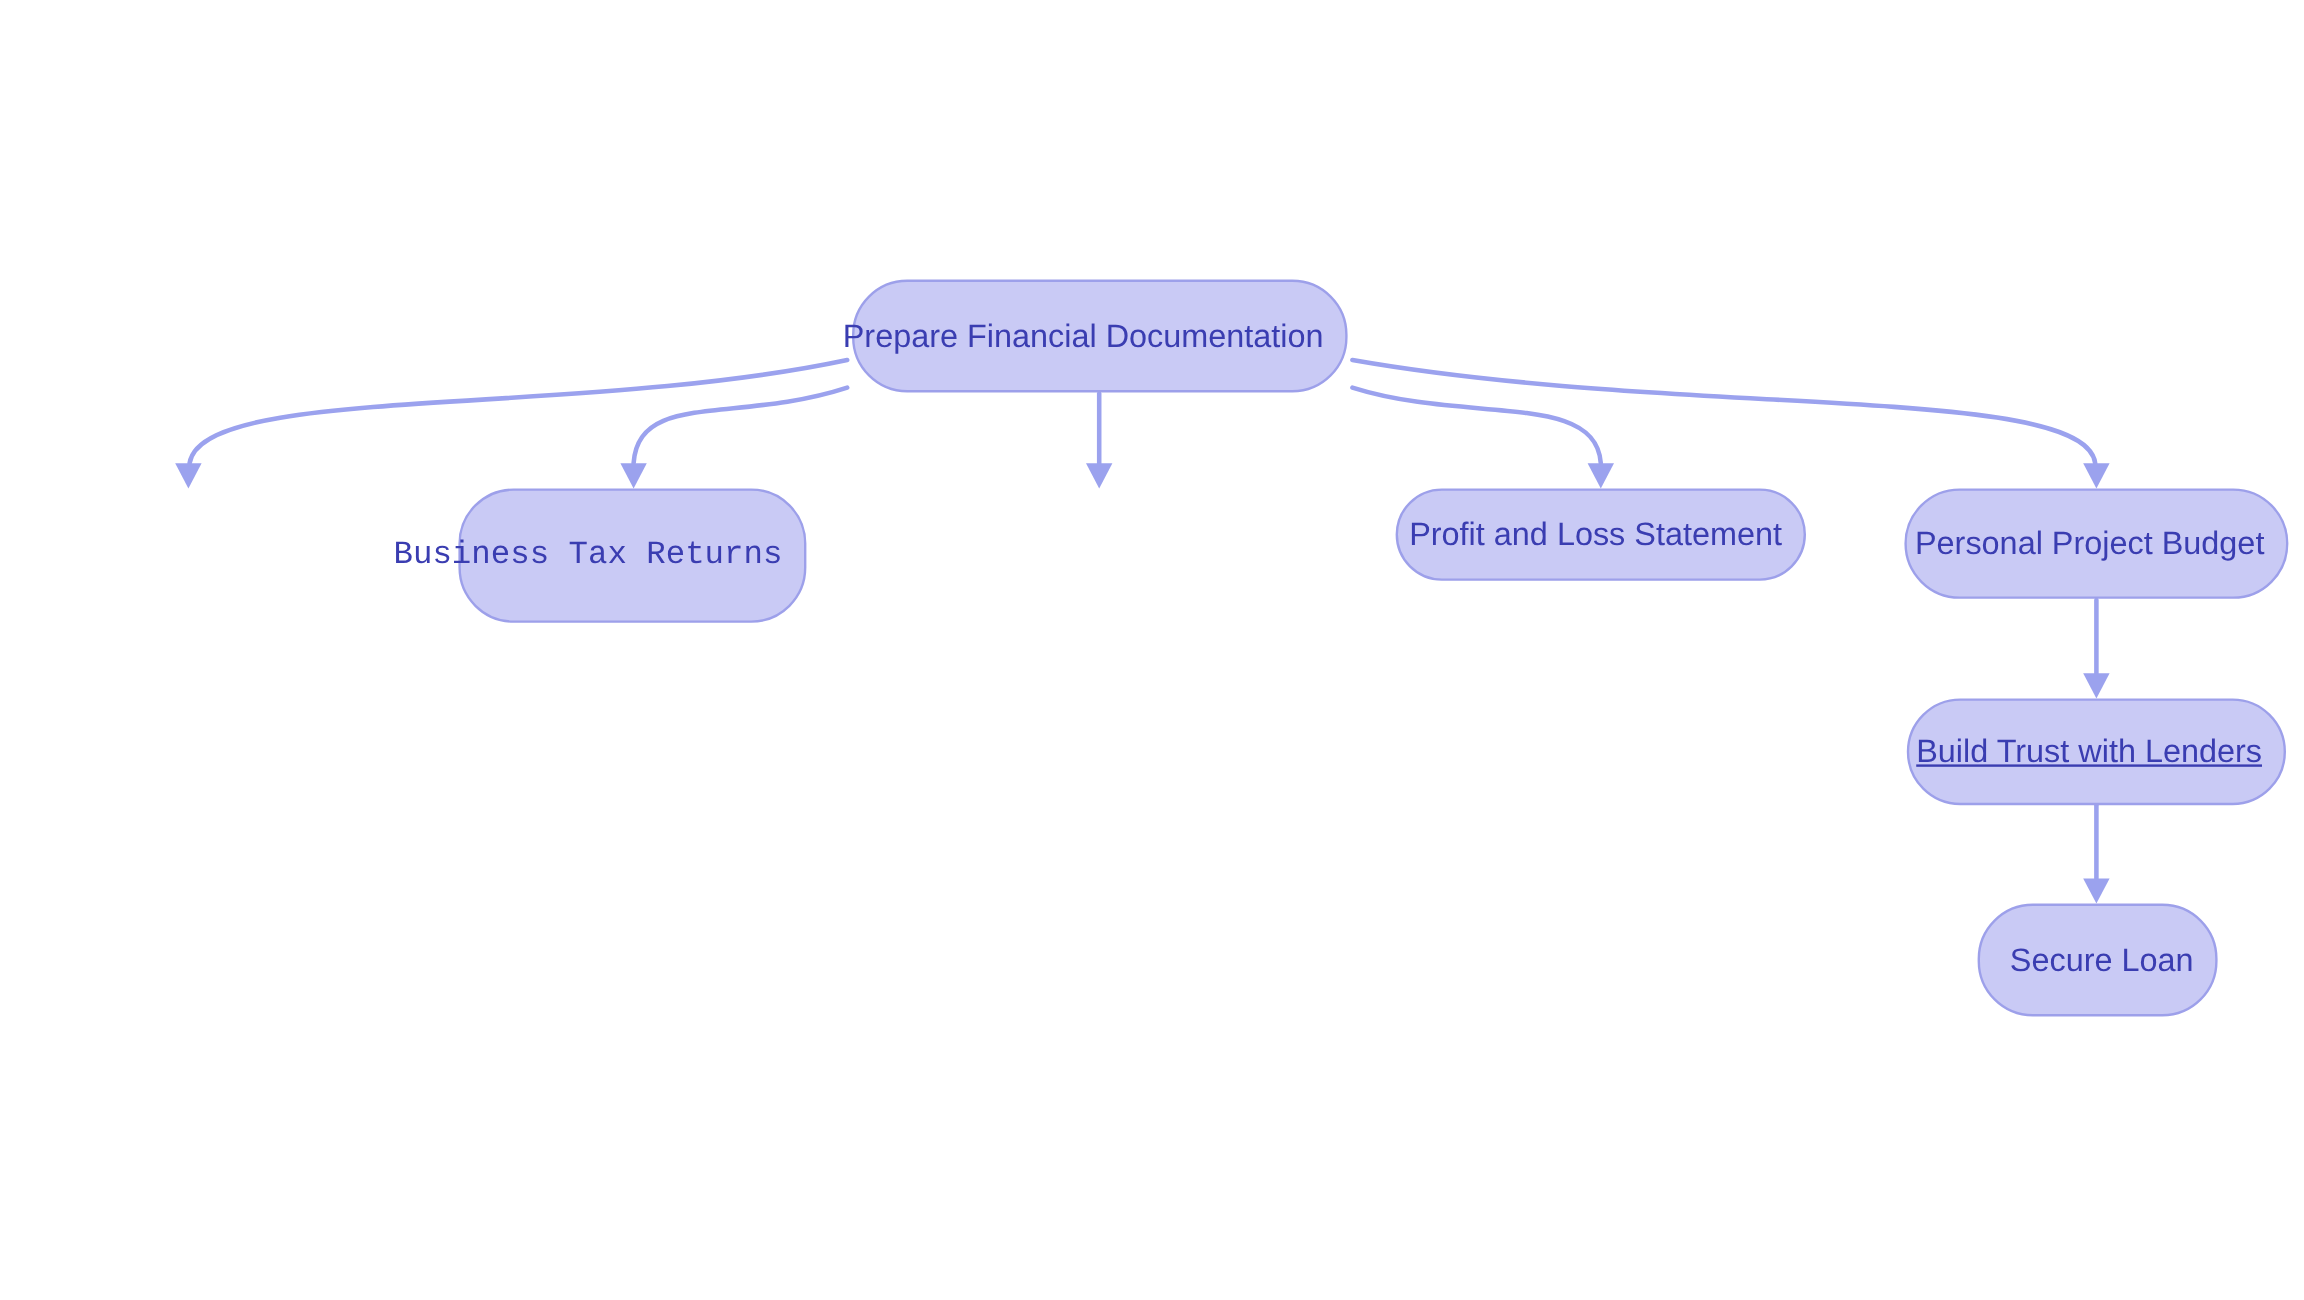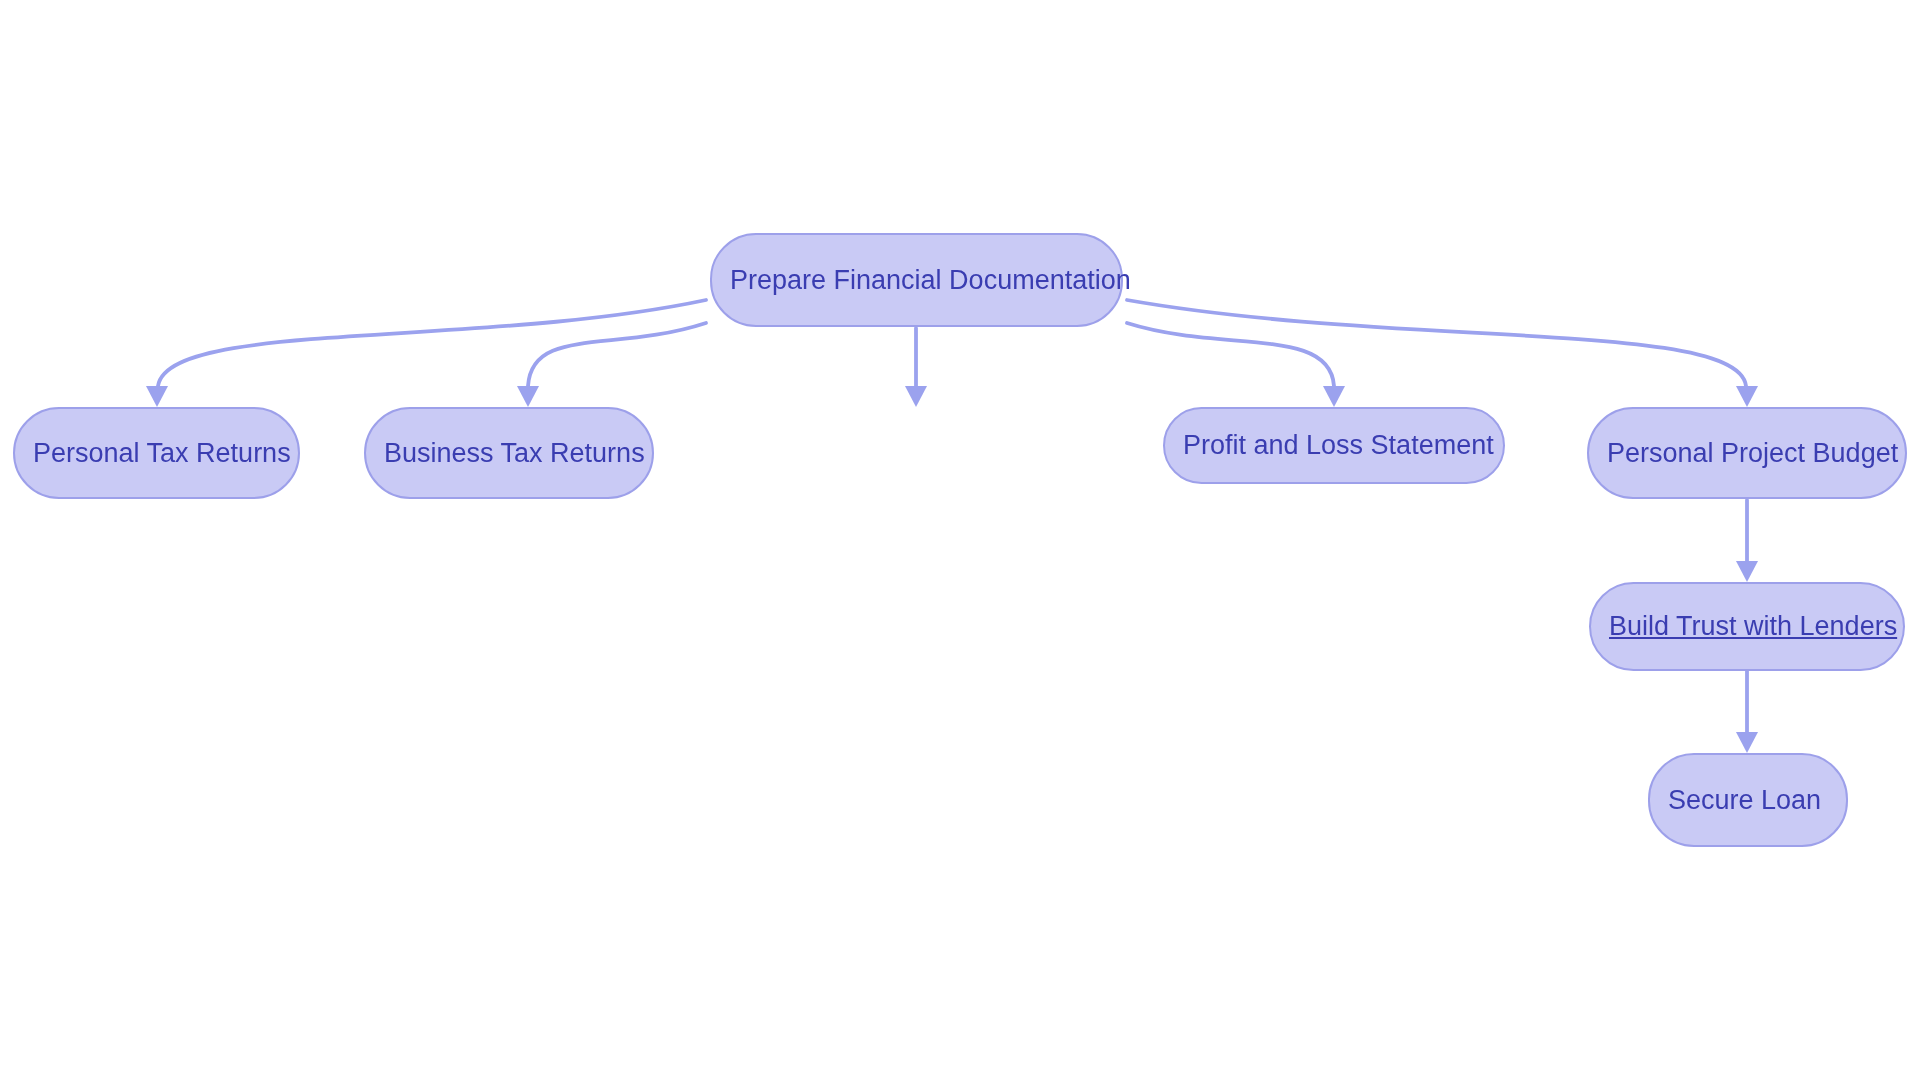--- a/index.html
+++ b/index.html
@@ -25,21 +25,21 @@
     stroke-linecap: round;
   }
   .arrow {
     fill: var(--edge-color, #9ba2ee);
     stroke: none;
   }
   .node {
     position: absolute;
     display: flex;
     align-items: center;
-    justify-content: flex-start;
+    justify-content: flex-end;
     background: var(--node-fill, #c9caf5);
     border: 2px solid var(--node-border, #9da0ea);
     border-radius: 46px;
     color: var(--node-text, #3a3db1);
     font-size: 27px;
     white-space: nowrap;
     cursor: default;
   }
   .node-label {
     display: block;
@@ -67,25 +67,22 @@
     <polygon class="arrow" points="1323,386 1345,386 1334,407"></polygon>
     <polygon class="arrow" points="1736,386 1758,386 1747,407"></polygon>
     <polygon class="arrow" points="1736,561 1758,561 1747,582"></polygon>
     <polygon class="arrow" points="1736,732 1758,732 1747,753"></polygon>
   </svg>
 
   <div class="node" style="left:710px; top:233px; width:413px; height:94px;">
     <span class="node-label">Prepare Financial Documentation</span>
   </div>
 
-  <div class="node" style="left:13px; top:407px; width:287px; height:92px;">
-    <span class="node-label">Personal Tax Returns</span>
-  </div>
 
-  <div class="node" style="left:364px; top:407px; width:290px; height:92px;">
+  <div class="node" style="left:382px; top:407px; width:290px; height:112px;font-family:Liberation Mono, monospace;">
     <span class="node-label">Business Tax Returns</span>
   </div>
 
 
   <div class="node" style="left:1163px; top:407px; width:342px; height:77px;">
     <span class="node-label">Profit and Loss Statement</span>
   </div>
 
   <div class="node" style="left:1587px; top:407px; width:320px; height:92px;">
     <span class="node-label">Personal Project Budget</span>

